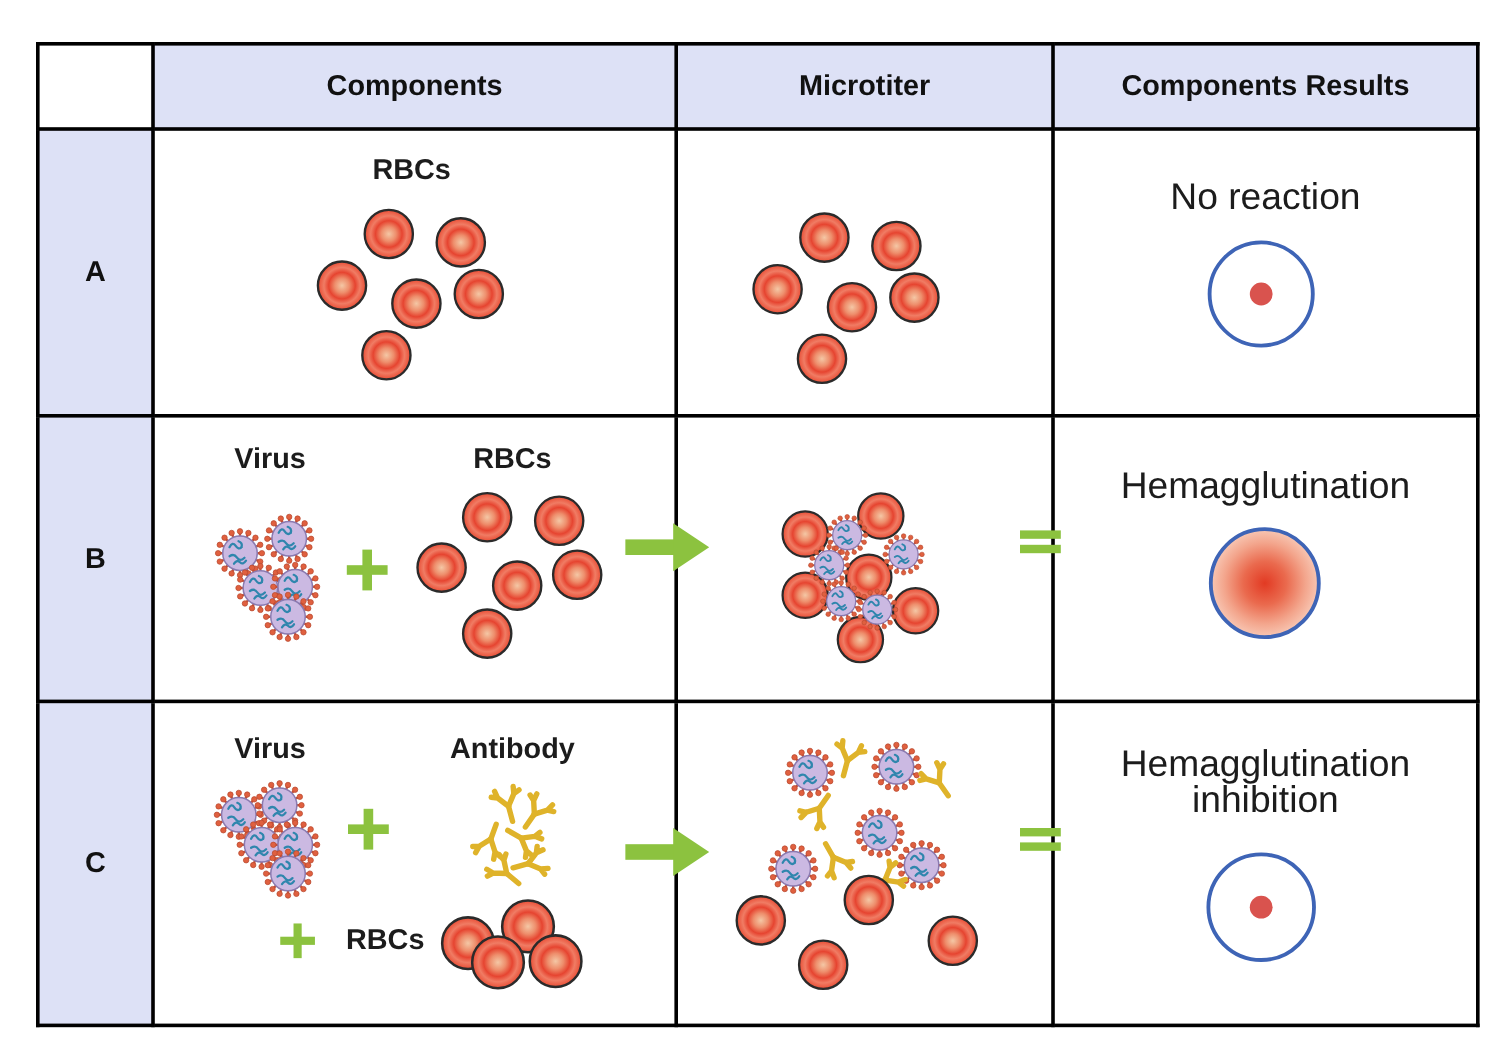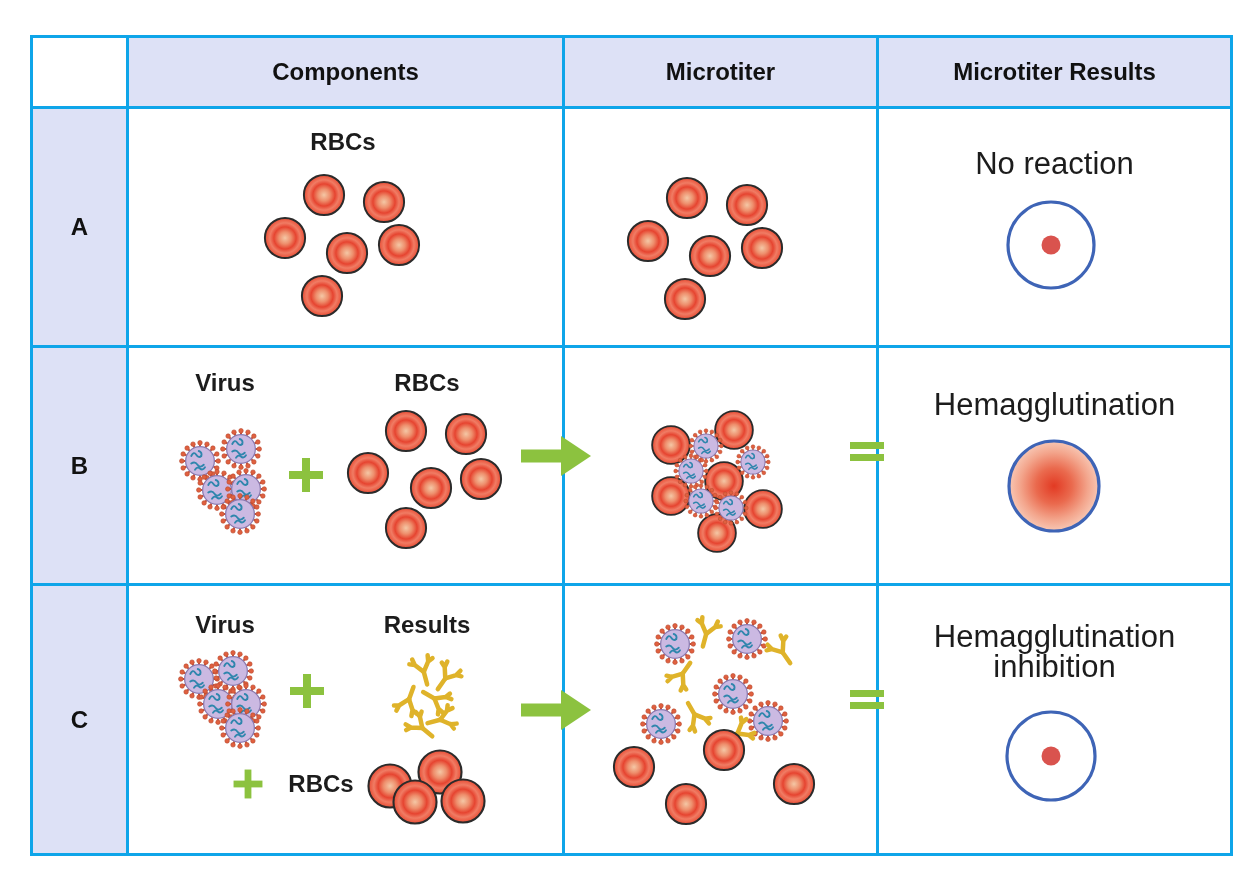--- a/index.html
+++ b/index.html
@@ -1,21 +1,21 @@
 <!DOCTYPE html>
 <html><head>
 <meta charset="utf-8">
 <style>
   html,body { margin:0; padding:0; background:#ffffff; }
   .canvas {
     position:relative; width:1250px; height:871px; background:#ffffff;
     font-family:"Liberation Sans", sans-serif; color:#1c1c1c; overflow:hidden;
   }
   table.assay { border-collapse:collapse; position:absolute; left:30px; top:35px; }
-  table.assay td, table.assay th { border:3px solid #0ea5e9; padding:0; margin:4px; }
+  table.assay td, table.assay th { border:3px solid #000000; padding:0; margin:4px; }
   td.corner { border:none; background:transparent; }
   th.head {
     background:#dde1f6; font-weight:bold; font-size:24px; text-align:center;
     vertical-align:middle; color:#111;
   }
   th.rowlab {
     background:#dde1f6; font-weight:bold; font-size:24px; text-align:center;
     vertical-align:middle; color:#111;
   }
   td.body { background:#ffffff; vertical-align:top; }
@@ -113,21 +113,21 @@
 </svg>
 
 <div class="canvas">
 
   <table class="assay">
     <tbody>
         <tr>
       <td class="corner" style="width:93px;height:68px"></td>
       <th class="head" style="width:433px"><span>Components</span></th>
       <th class="head" style="width:311px"><span>Microtiter</span></th>
-      <th class="head" style="width:351px"><span>Microtiter Results</span></th>
+      <th class="head" style="width:351px"><span>Components Results</span></th>
     </tr>
 
     <tr>
       <th class="rowlab" style="height:236px"><span>A</span></th>
       <td class="body">
         <div class="cellwrap">
           <svg class="art" width="433" height="236">
                 <use href="#sym-rbc" xlink:href="#sym-rbc" transform="translate(195,86) scale(0.98)"></use>
                 <use href="#sym-rbc" xlink:href="#sym-rbc" transform="translate(255,93) scale(0.98)"></use>
                 <use href="#sym-rbc" xlink:href="#sym-rbc" transform="translate(156,129) scale(0.98)"></use>
@@ -227,21 +227,21 @@
                 <use href="#sym-antibody" xlink:href="#sym-antibody" transform="translate(308,114) scale(1) rotate(120)"></use>
                 <use href="#sym-antibody" xlink:href="#sym-antibody" transform="translate(291,140) scale(1) rotate(-50)"></use>
                 <use href="#sym-antibody" xlink:href="#sym-antibody" transform="translate(314,133) scale(1) rotate(75)"></use>
                 <use href="#sym-plus" xlink:href="#sym-plus" transform="translate(119,198) scale(0.85)"></use>
                 <use href="#sym-rbc" xlink:href="#sym-rbc" transform="translate(261,200) scale(1.05)"></use>
                 <use href="#sym-rbc" xlink:href="#sym-rbc" transform="translate(311,186) scale(1.05)"></use>
                 <use href="#sym-rbc" xlink:href="#sym-rbc" transform="translate(286,216) scale(1.05)"></use>
                 <use href="#sym-rbc" xlink:href="#sym-rbc" transform="translate(334,215) scale(1.05)"></use>
               </svg>
           <div class="lbl" style="left:96px; top:26px">Virus</div>
-          <div class="lbl" style="left:298px; top:26px">Results</div>
+          <div class="lbl" style="left:298px; top:26px">Antibody</div>
           <div class="lbl" style="left:192px; top:185px">RBCs</div>
         </div>
       </td>
       <td class="body">
         <div class="cellwrap">
           <svg class="art" width="311" height="267">
                 <use href="#sym-virus" xlink:href="#sym-virus" transform="translate(110,58) scale(1.25)"></use>
                 <use href="#sym-virus" xlink:href="#sym-virus" transform="translate(182,53) scale(1.25)"></use>
                 <use href="#sym-virus" xlink:href="#sym-virus" transform="translate(168,108) scale(1.25)"></use>
                 <use href="#sym-virus" xlink:href="#sym-virus" transform="translate(96,138) scale(1.25)"></use>

